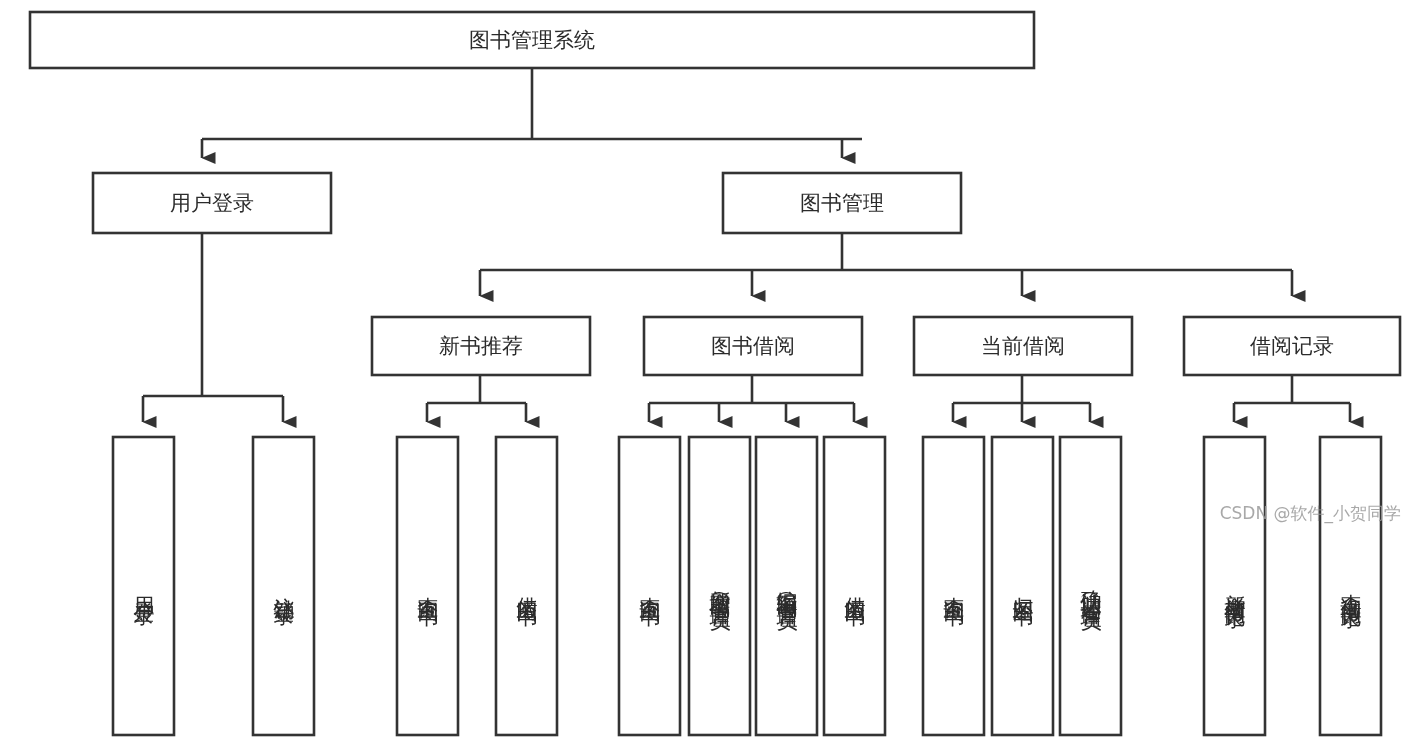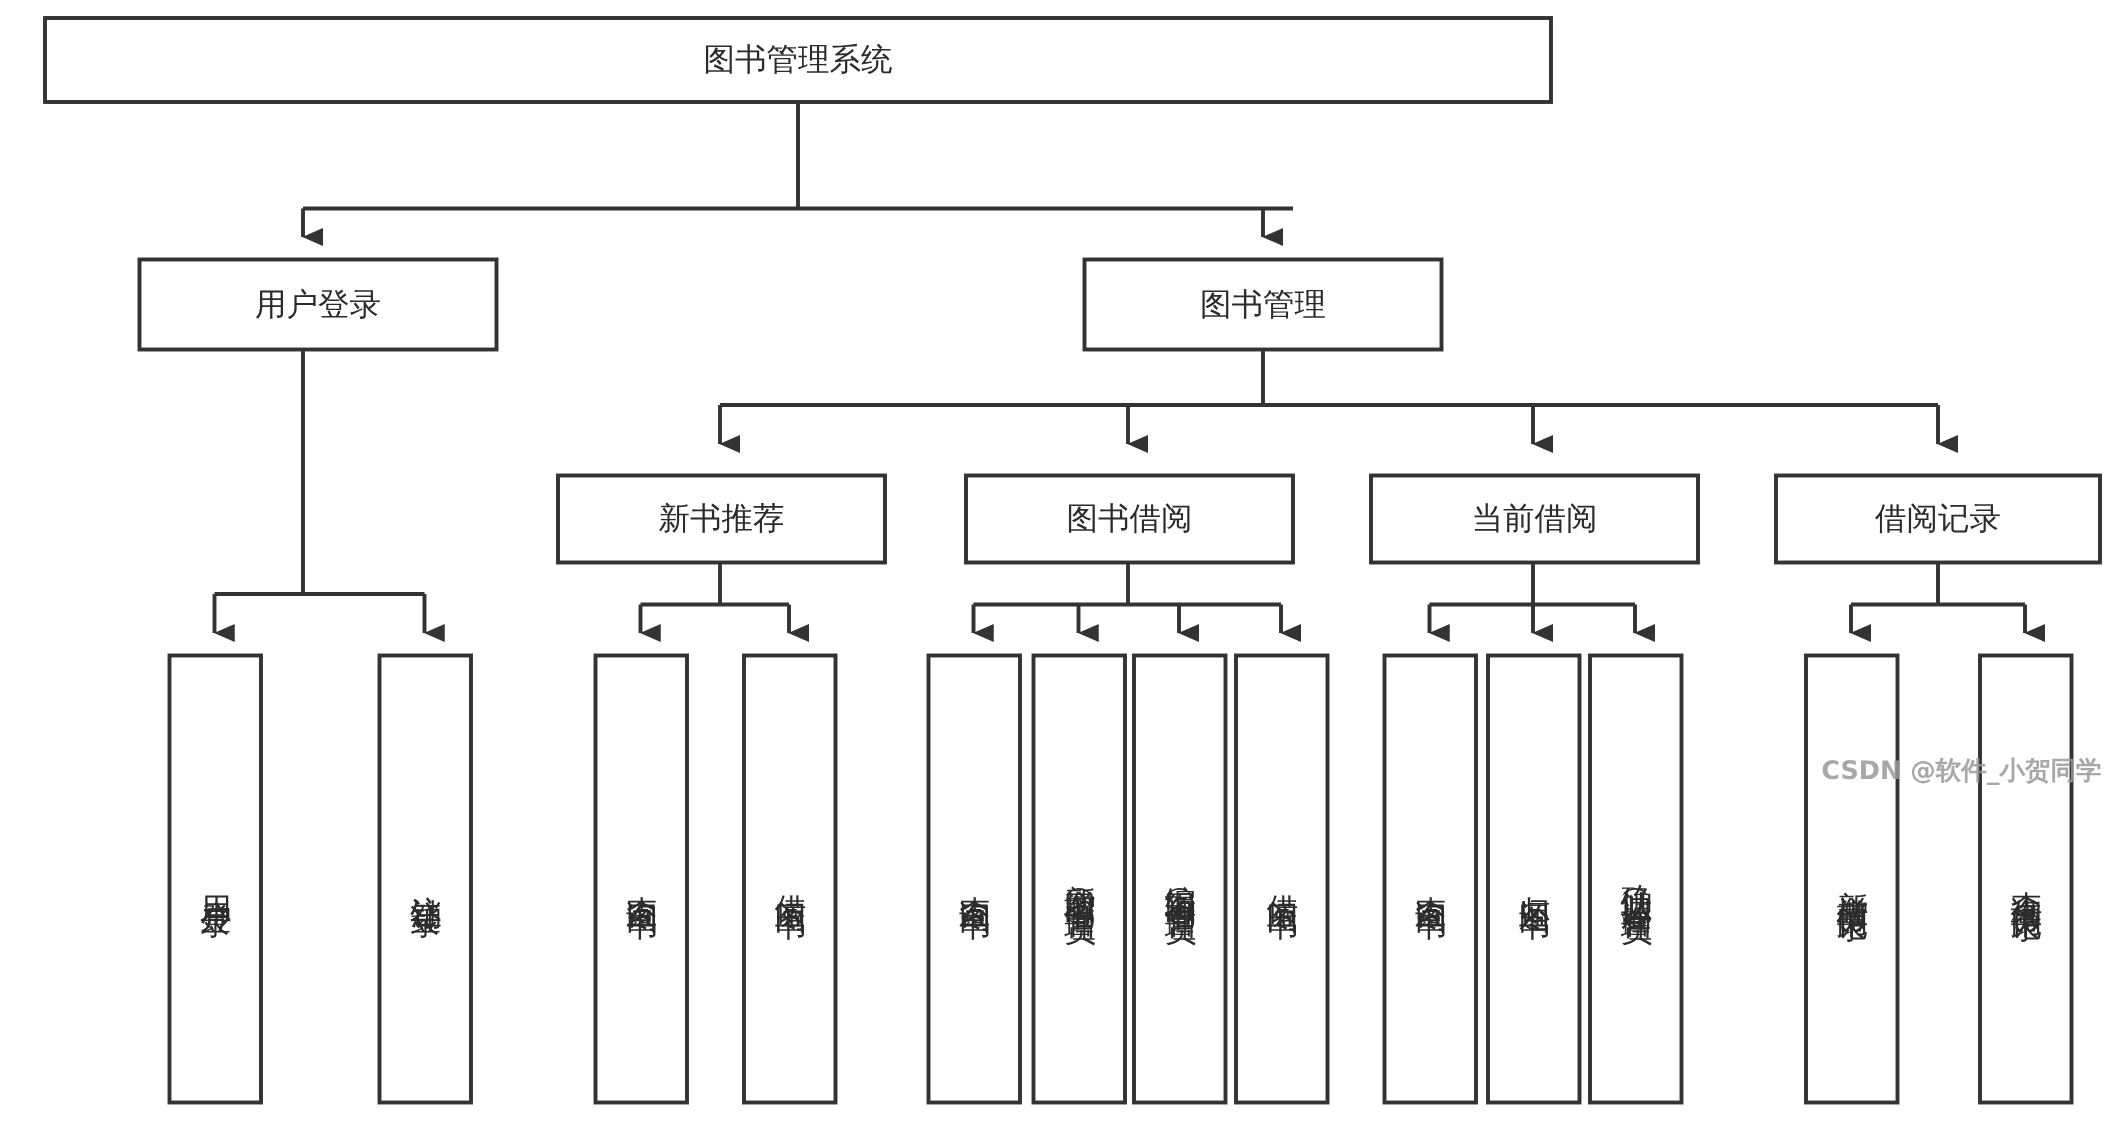--- a/index.html
+++ b/index.html
@@ -65,21 +65,20 @@
   }
   #watermark {
     position: absolute;
     right: 16px;
     bottom: 4px;
     font-family: "DejaVu Sans", "Liberation Sans", sans-serif;
     font-size: 17px;
     color: #9a9a9a;
     opacity: 0.85;
     white-space: nowrap;
-    font-weight: bold;
   }
 </style>
 </head>
 <body>
 
 <div id="diagram-root">
 
   <svg id="tree-svg" viewBox="0 0 1405 747">
     <defs>
       <marker id="arrow" viewBox="0 0 12 14" refX="6" refY="13.5" markerWidth="12" markerHeight="14" orient="auto-start-reverse" markerUnits="userSpaceOnUse">

